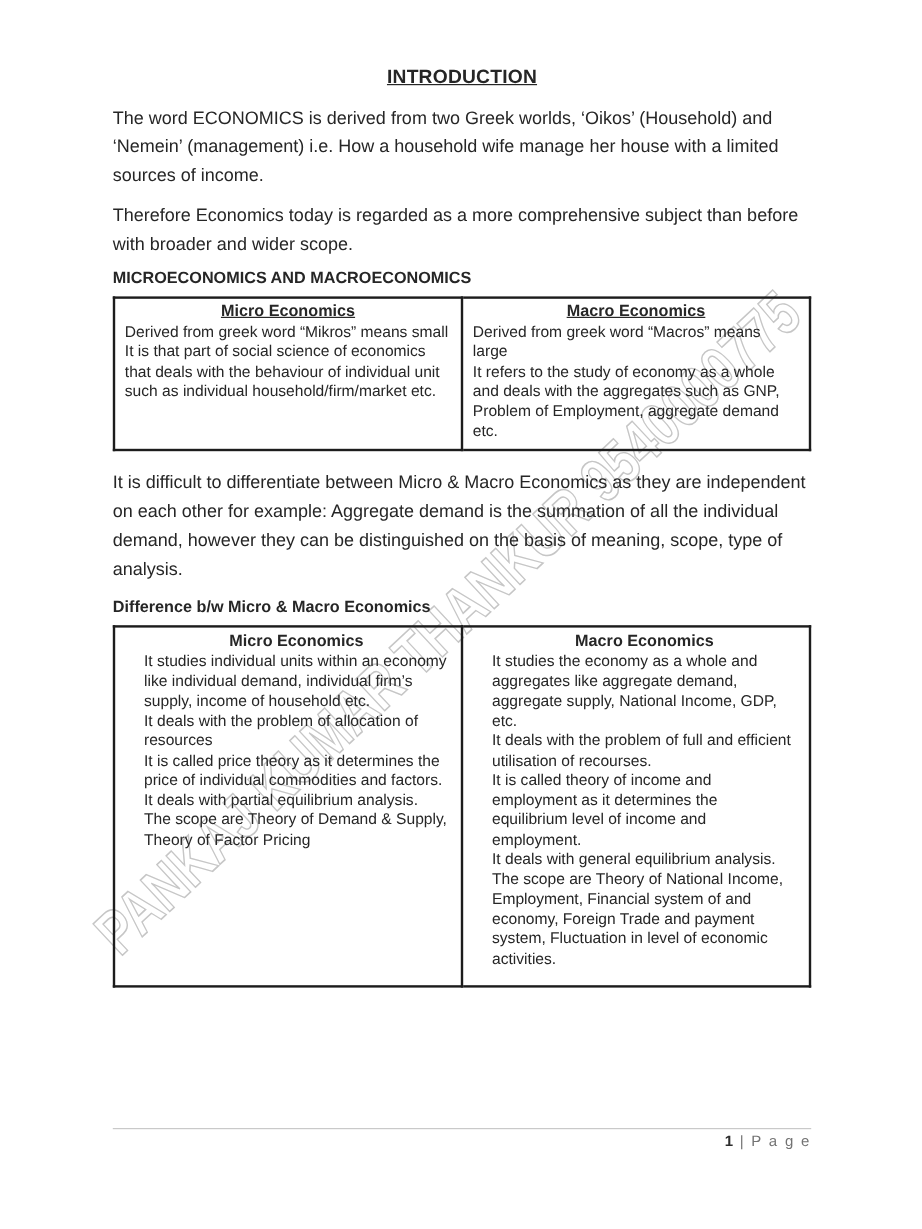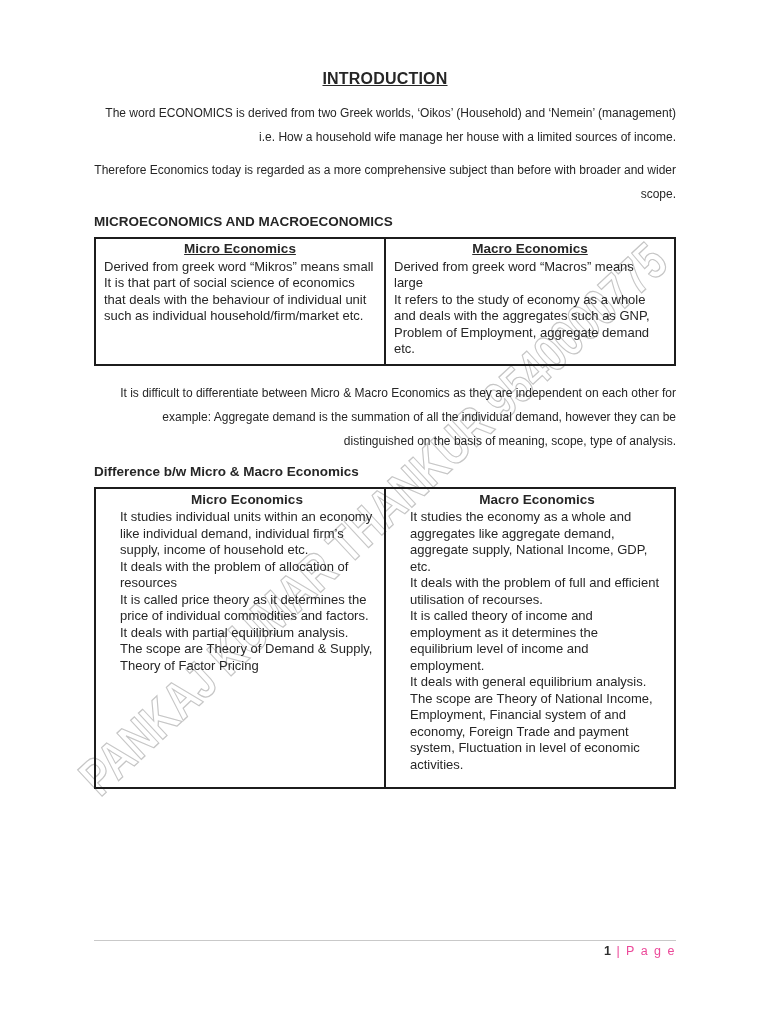--- a/index.html
+++ b/index.html
@@ -14,42 +14,42 @@
   }
   .watermark-layer {
     position: absolute;
     inset: 0;
     z-index: 0;
     pointer-events: none;
   }
   .content {
     position: relative;
     z-index: 1;
-    padding: 70px 92px 0 94px;
+    padding: 56px 92px 0 94px;
   }
   .doc-title {
     margin: 0;
     font-size: 16px;
     font-weight: bold;
     text-align: center;
     text-decoration: underline;
     letter-spacing: 0.2px;
   }
   .doc-subtitle {
     margin: 16px 0 0 0;
     font-size: 15.5px;
     font-weight: bold;
     text-align: center;
     text-decoration: underline;
   }
   .doc-paragraph {
     margin: 11px 0 0 0;
-    font-size: 12px;
+    font-size: 15px;
     line-height: 24px;
-    text-align: right;
+    text-align: left;
   }
   .section-heading {
     margin: 8px 0 0 0;
     font-size: 13.5px;
     font-weight: bold;
     text-align: left;
   }
   .section-heading.underlined { }
   .compare-table {
     width: 100%;
@@ -79,21 +79,21 @@
     left: 94px;
     right: 92px;
     top: 940px;
     z-index: 1;
     border-top: 1px solid #c9c9c9;
     padding-top: 3px;
     text-align: right;
     font-size: 12.5px;
   }
   .footer .page-num { font-weight: bold; color: #2e2e2e; letter-spacing: 2px; }
-  .footer .page-label { color: #ec4899; letter-spacing: 1.5px; text-align: right; }
+  .footer .page-label { color: #737373; letter-spacing: 1.5px; text-align: right; }
 </style>
 </head>
 <body>
 
 <div class="page">
 
   <svg class="watermark-layer" width="768" height="1024" viewBox="0 0 768 1024" xmlns="http://www.w3.org/2000/svg">
     <text transform="translate(100 798) rotate(-43)" font-family="Liberation Sans, DejaVu Sans, sans-serif" font-size="52" font-weight="bold" fill="none" stroke="#c6c6c6" stroke-width="1.3" textLength="780" lengthAdjust="spacingAndGlyphs">PANKAJ KUMAR THANKUR 9540000775</text>
   </svg>
 

